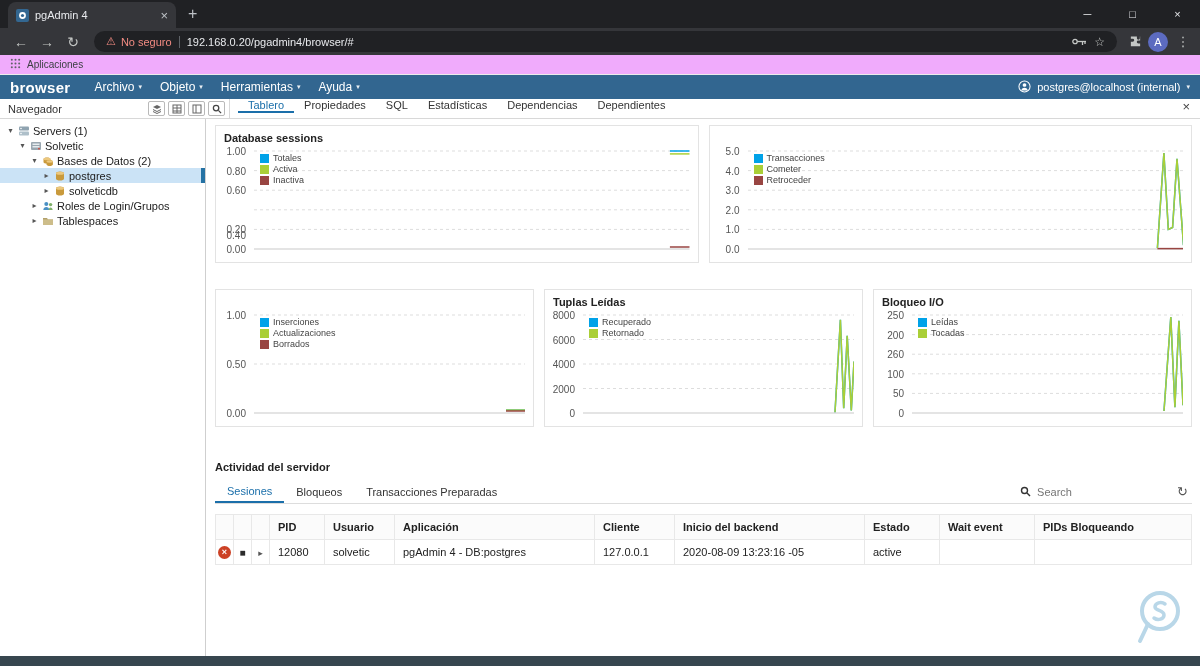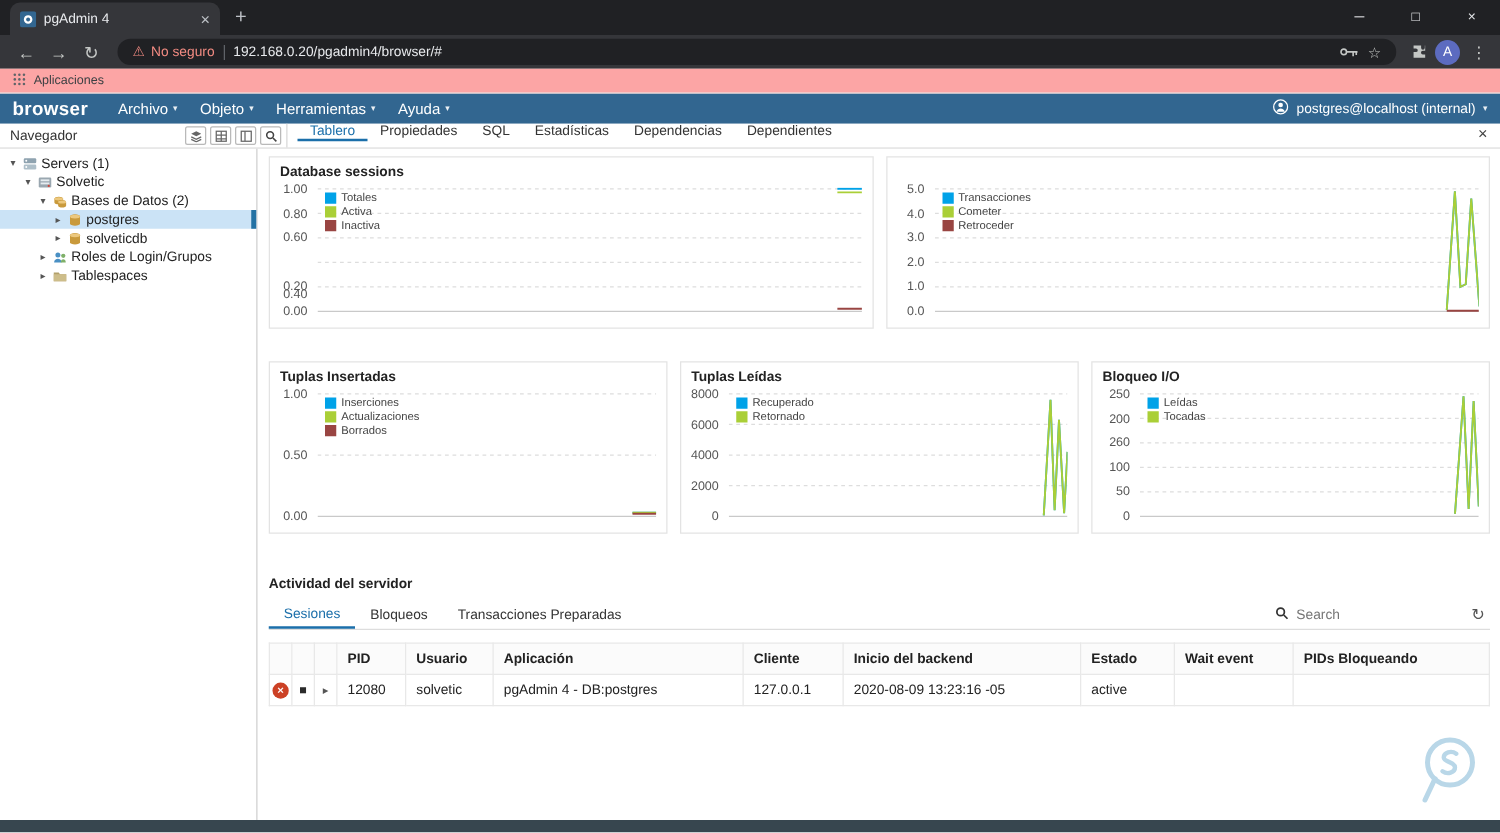--- a/index.html
+++ b/index.html
@@ -20,21 +20,21 @@
   .omnibox { flex:1; height:21px; background:#202124; border-radius:11px; display:flex; align-items:center; padding:0 12px; gap:7px; margin:0 8px; font-size:11px; }
   .warn { color:#f28b82; display:flex; gap:5px; align-items:center; white-space:nowrap; }
   .omni-div { width:1px; height:12px; background:#5f6368; }
   .url { color:#e8eaed; white-space:nowrap; }
   .omni-spacer { flex:1; }
   .omni-icon { color:#c4c7c5; font-size:12px; display:flex; align-items:center; }
   .avatar { width:20px; height:20px; border-radius:50%; background:#5c6bc0; color:#fff; font-size:11px; display:flex; align-items:center; justify-content:center; margin:0 6px; }
   .menu-dots { color:#c4c7c5; font-size:13px; width:18px; text-align:center; }
   .ext-icon { display:flex; align-items:center; margin-left:4px; }
 
-  .bookmarks { position:absolute; top:55px; left:0; width:100%; height:20px; background:#fca5a5; border-bottom:1px solid #ececec; display:flex; align-items:center; padding:0 10px; gap:6px; font-size:10px; color:#3c4043; }
+  .bookmarks { position:absolute; top:55px; left:0; width:100%; height:20px; background:#f0abfc; border-bottom:1px solid #ececec; display:flex; align-items:center; padding:0 10px; gap:6px; font-size:10px; color:#3c4043; }
 
   
   .pg-header { position:absolute; top:75px; left:0; width:100%; height:24px; background:#326690; display:flex; align-items:center; color:#fff; padding:0 10px; }
   .pg-logo { font-weight:bold; font-size:15px; margin-right:24px; letter-spacing:.3px; }
   .pg-menu { font-size:12px; margin-right:18px; display:flex; align-items:center; gap:4px; }
   .menu-caret { font-size:7px; opacity:.9; }
   .pg-user { margin-left:auto; display:flex; align-items:center; gap:6px; font-size:11px; }
 
   
   .band { position:absolute; top:99px; left:0; width:100%; height:20px; background:#fff; border-bottom:1px solid #d8d8d8; display:flex; }
@@ -400,21 +400,20 @@
               <div class="legend-row">
                 <span class="swatch" style="background: rgb(153, 69, 66);"></span>
                 <span class="lg-name">Retroceder</span>
               </div>
             </div>
         </div>
       </div>
 
       <div class="charts-row">
         <div class="chart-panel">
-          <div class="ctitle">Tuplas Insertadas</div>
           <div class="yticks">
               <div class="ytick" style="top: -4px;">1.00</div>
               <div class="ytick" style="top: 45px;">0.50</div>
               <div class="ytick" style="top: 94px;">0.00</div>
             </div>
           <div class="plot-wrap">
               <svg class="plot-svg" viewBox="0 0 271 100">
                 <line x1="0" x2="271" y1="1" y2="1" class="grid"></line>
                 <line x1="0" x2="271" y1="50" y2="50" class="grid"></line>
                 <line x1="0" x2="271" y1="99" y2="99" class="axis"></line>

